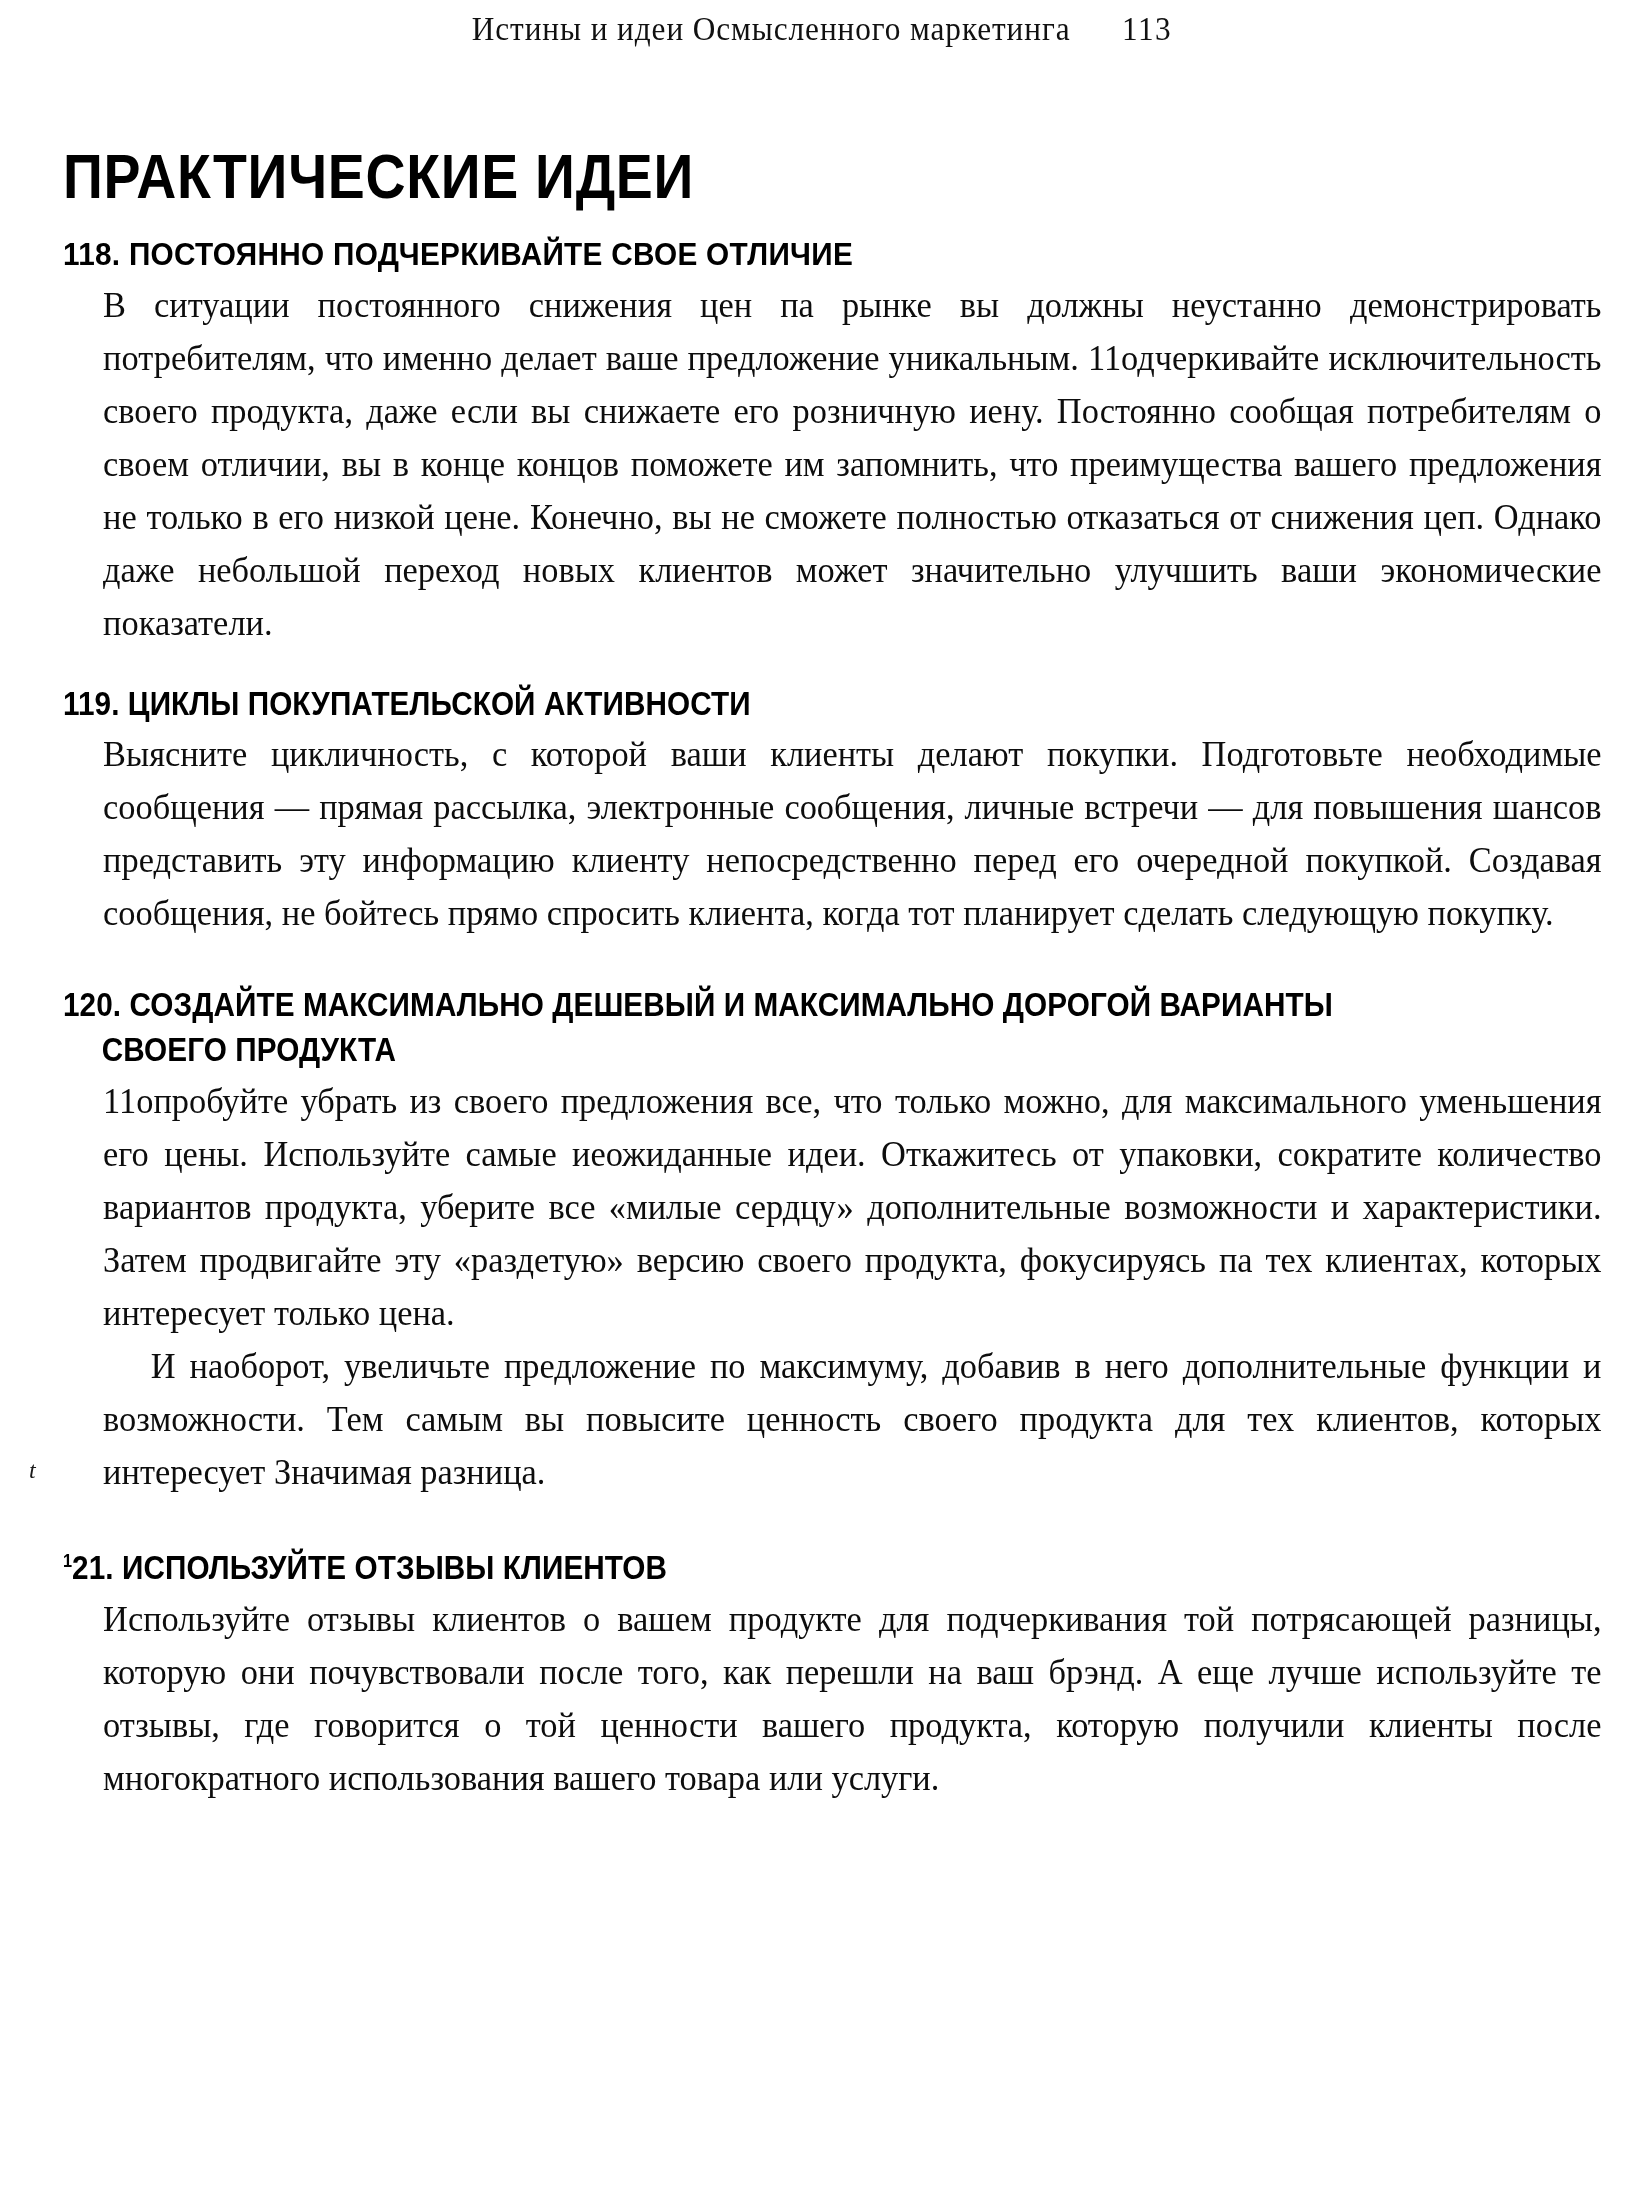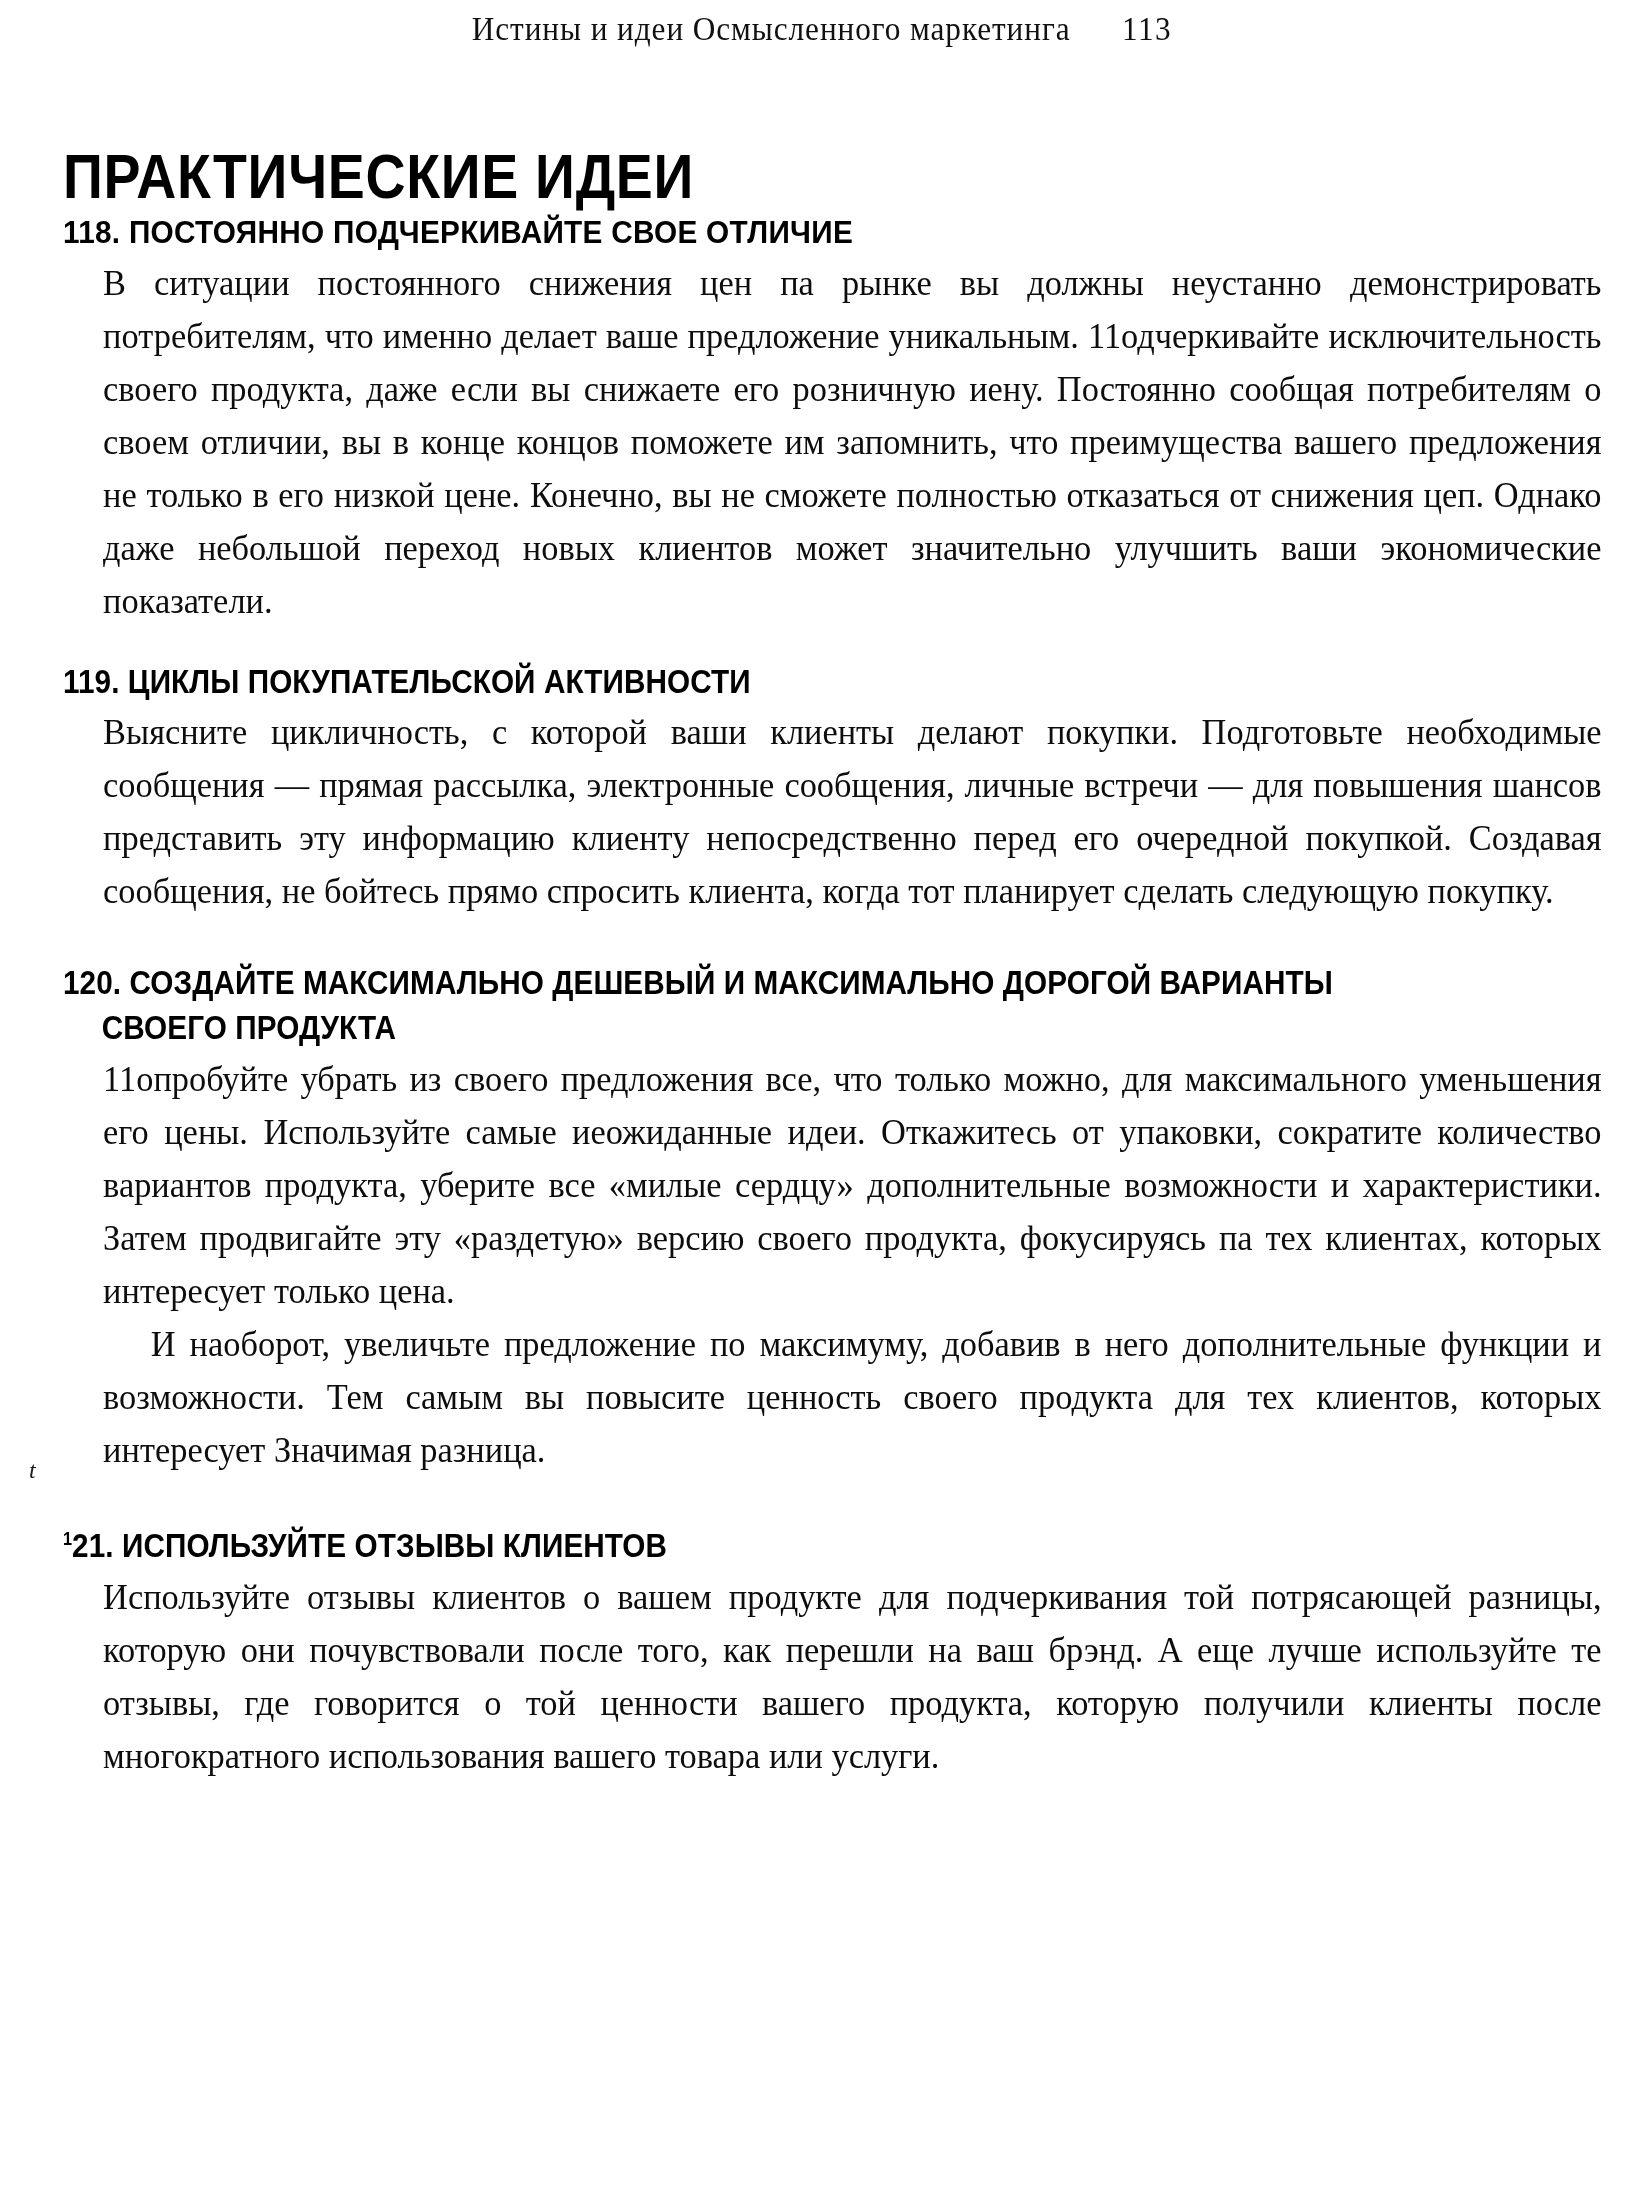--- a/index.html
+++ b/index.html
@@ -46,21 +46,21 @@
     letter-spacing: 0.8px;
     transform: scaleX(0.88);
     transform-origin: left top;
     white-space: nowrap;
     color: #000;
   }
 
   
   .content {
     position: absolute;
-    top: 214px;
+    top: 236px;
     left: 63px;
     width: 1525px;
   }
 
   .tip { margin-bottom: 3.2px; }
 
   .tip-heading {
     font-family: "Liberation Sans", "DejaVu Sans", sans-serif;
     font-weight: bold;
     color: #000;

